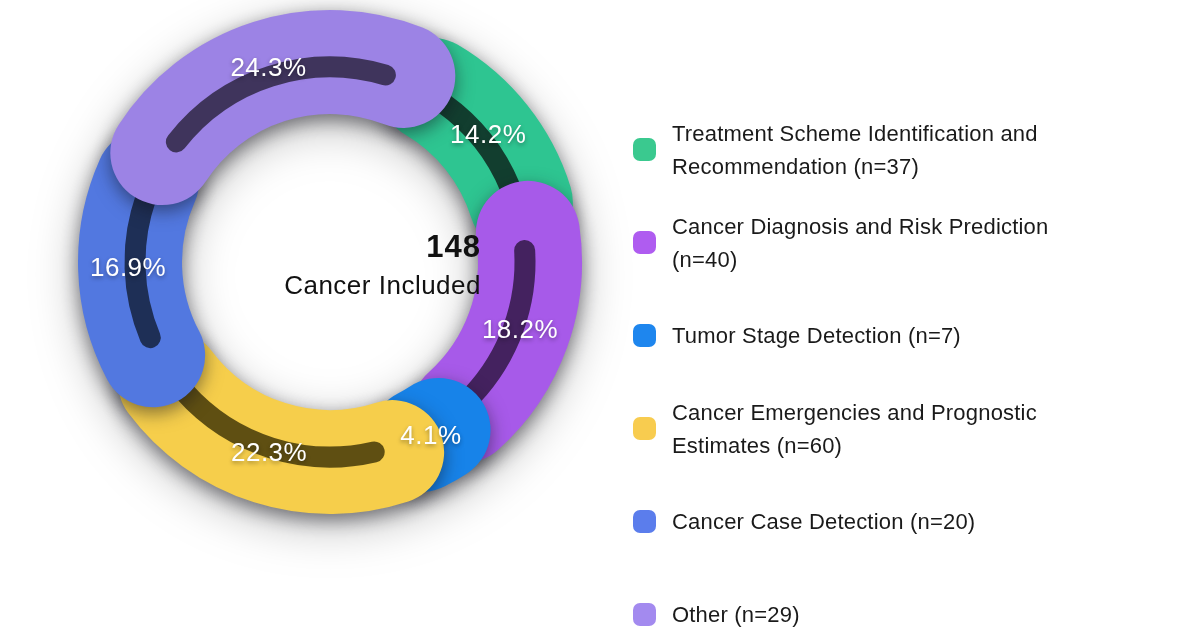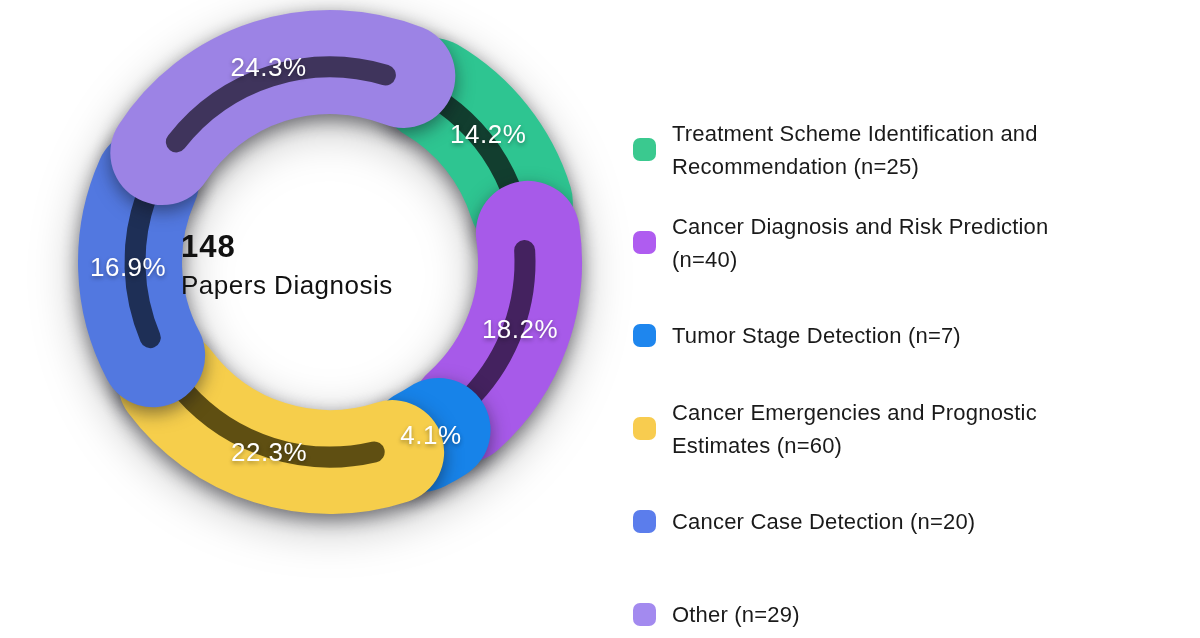--- a/index.html
+++ b/index.html
@@ -10,21 +10,21 @@
   svg.donut{position:absolute;left:0;top:0;overflow:visible;
             filter:drop-shadow(0 10px 22px rgba(0,0,0,0.25));}
   .seg{fill:none;stroke-linecap:round;
        filter:drop-shadow(0 6px 9px rgba(15,15,25,0.50));}
   .groove{fill:none;stroke-linecap:round;opacity:0.96;}
   .pct{fill:#ffffff;font-size:26px;letter-spacing:0.5px;
        filter:drop-shadow(0 2px 2px rgba(0,0,0,0.35));}
 
   
   .center-label{position:absolute;left:331px;top:265px;transform:translate(-50%,-50%);
-                text-align:left;color:#111111;width:300px;}
+                text-align:right;color:#111111;width:300px;}
   .center-value{font-size:31px;font-weight:bold;letter-spacing:1px;}
   .center-caption{font-size:26px;margin-top:5px;letter-spacing:0.5px;}
 
   
   .legend{position:absolute;left:633px;top:103px;width:470px;}
   .legend-item{height:93px;display:flex;align-items:center;}
   .swatch{width:23px;height:23px;border-radius:7px;flex:none;margin-right:16px;}
   .legend-label{font-size:22px;line-height:33px;color:#1a1a1a;max-width:420px;
                 letter-spacing:0.2px;}
 </style>
@@ -48,27 +48,27 @@
       <text x="488.2" y="136.4" class="pct" text-anchor="middle" dominant-baseline="middle">14.2%</text>
       <text x="520.0" y="330.7" class="pct" text-anchor="middle" dominant-baseline="middle">18.2%</text>
       <text x="430.9" y="437.0" class="pct" text-anchor="middle" dominant-baseline="middle">4.1%</text>
       <text x="269.1" y="454.6" class="pct" text-anchor="middle" dominant-baseline="middle">22.3%</text>
       <text x="128.1" y="268.7" class="pct" text-anchor="middle" dominant-baseline="middle">16.9%</text>
       <text x="268.5" y="69.6" class="pct" text-anchor="middle" dominant-baseline="middle">24.3%</text>
     </svg>
 
   <div class="center-label">
     <div class="center-value">148</div>
-    <div class="center-caption">Papers Diagnosis</div>
+    <div class="center-caption">Cancer Included</div>
   </div>
 
   <div class="legend">
     <div class="legend-item">
       <span class="swatch" style="background: rgb(58, 201, 143);"></span>
-      <span class="legend-label">Treatment Scheme Identification and Recommendation (n=25)</span>
+      <span class="legend-label">Treatment Scheme Identification and Recommendation (n=37)</span>
     </div>
     <div class="legend-item">
       <span class="swatch" style="background: rgb(175, 92, 240);"></span>
       <span class="legend-label">Cancer Diagnosis and Risk Prediction (n=40)</span>
     </div>
     <div class="legend-item">
       <span class="swatch" style="background: rgb(30, 134, 238);"></span>
       <span class="legend-label">Tumor Stage Detection (n=7)</span>
     </div>
     <div class="legend-item">

